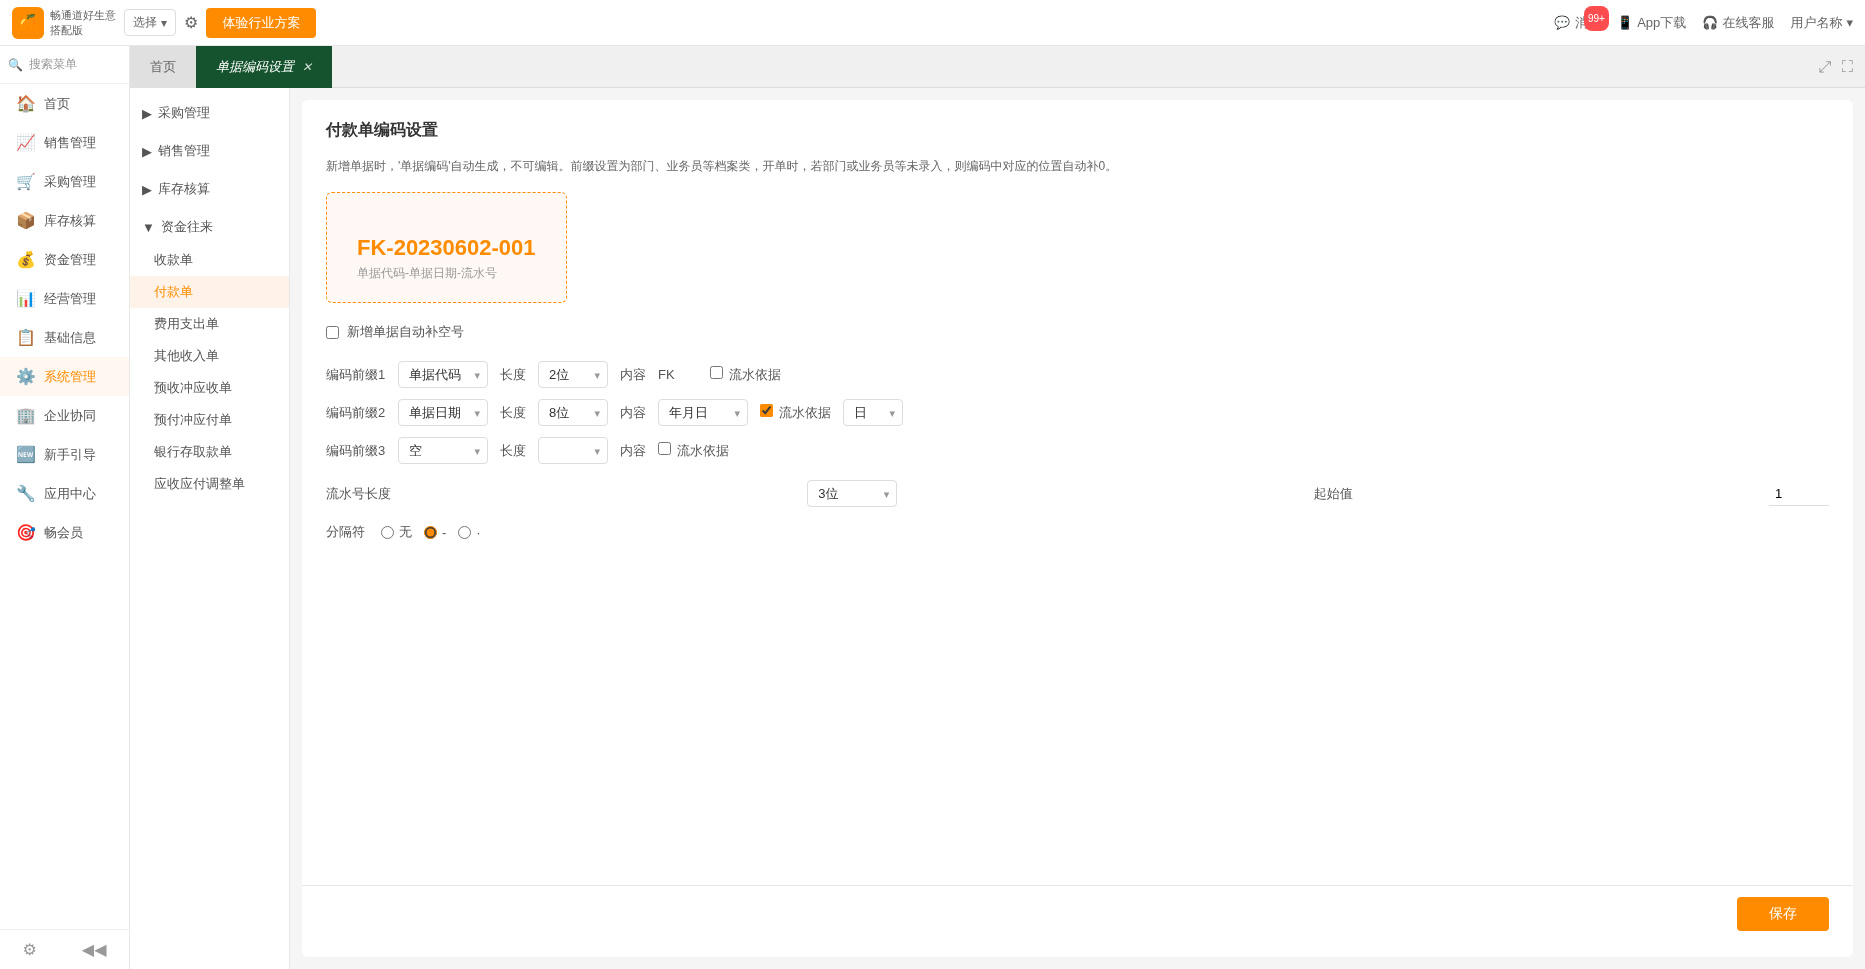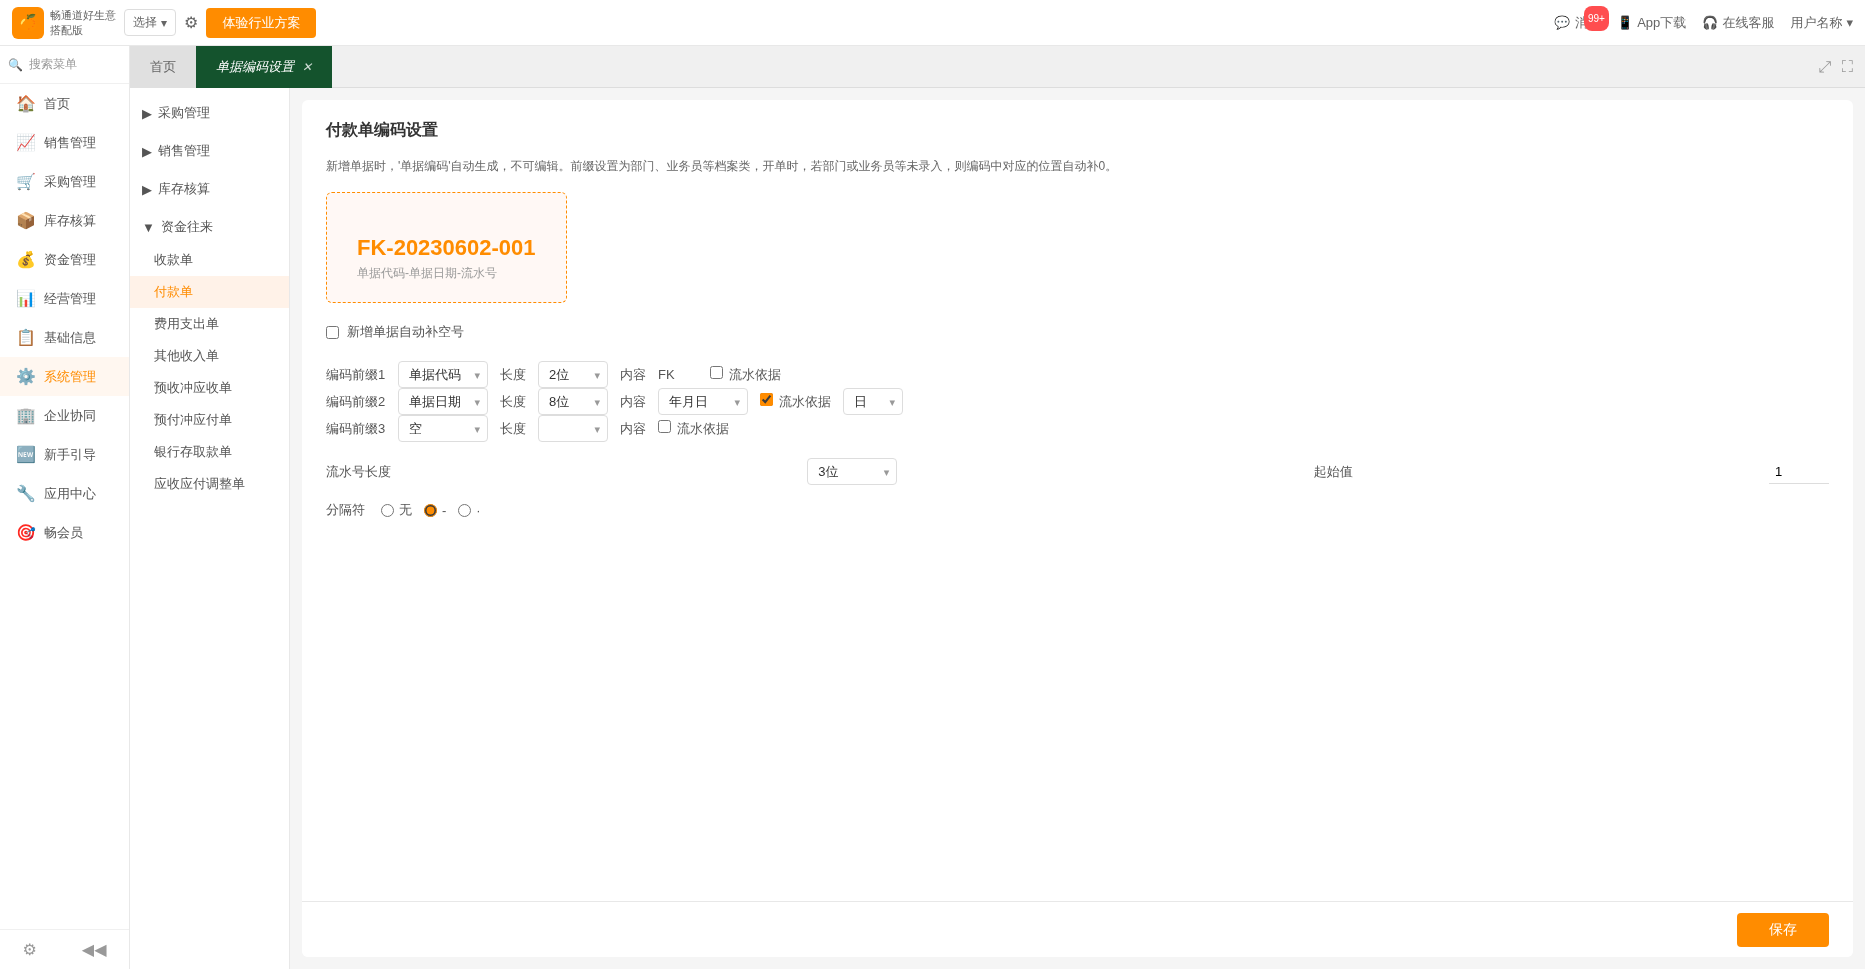--- a/index.html
+++ b/index.html
@@ -179,21 +179,21 @@
       margin-bottom: 20px;
     }
     .code-preview-main { font-size: 22px; font-weight: 600; color: #ff8c00; margin-top: 22px; }
     .code-preview-sub { font-size: 12px; color: #999; margin-top: 4px; }
 
     
     .auto-fill-row { display: flex; align-items: center; gap: 8px; margin-bottom: 20px; font-size: 13px; color: #555; }
     .auto-fill-row input[type=checkbox] { accent-color: #ff8c00; cursor: pointer; }
 
     
-    .form-section { display: flex; flex-direction: column; gap: 0; margin-bottom: 16px; }
+    .form-section { display: flex; flex-direction: column; gap: 11px; margin-bottom: 16px; }
     .form-row { display: flex; align-items: center; gap: 12px; }
     .form-row-label { color: #555; font-size: 13px; min-width: 60px; }
     .select-box {
       border: 1px solid #ddd;
       border-radius: 4px;
       padding: 5px 24px 5px 10px;
       font-size: 13px;
       color: #333;
       background: #fff;
       cursor: pointer;
@@ -215,21 +215,21 @@
     .serial-label { color: #555; font-size: 13px; }
 
     
     .separator-row { display: flex; align-items: center; gap: 16px; margin-bottom: 20px; font-size: 13px; color: #555; }
     .sep-options { display: flex; align-items: center; gap: 12px; }
     .sep-radio { display: flex; align-items: center; gap: 5px; cursor: pointer; }
 
     
     .page-footer {
       position: absolute;
-      bottom: 0;
+      bottom: 16px;
       left: 0;
       right: 0;
       height: 56px;
       background: #fff;
       border-top: 1px solid #e8e8e8;
       display: flex;
       align-items: center;
       justify-content: flex-end;
       padding: 0 24px;
     }

